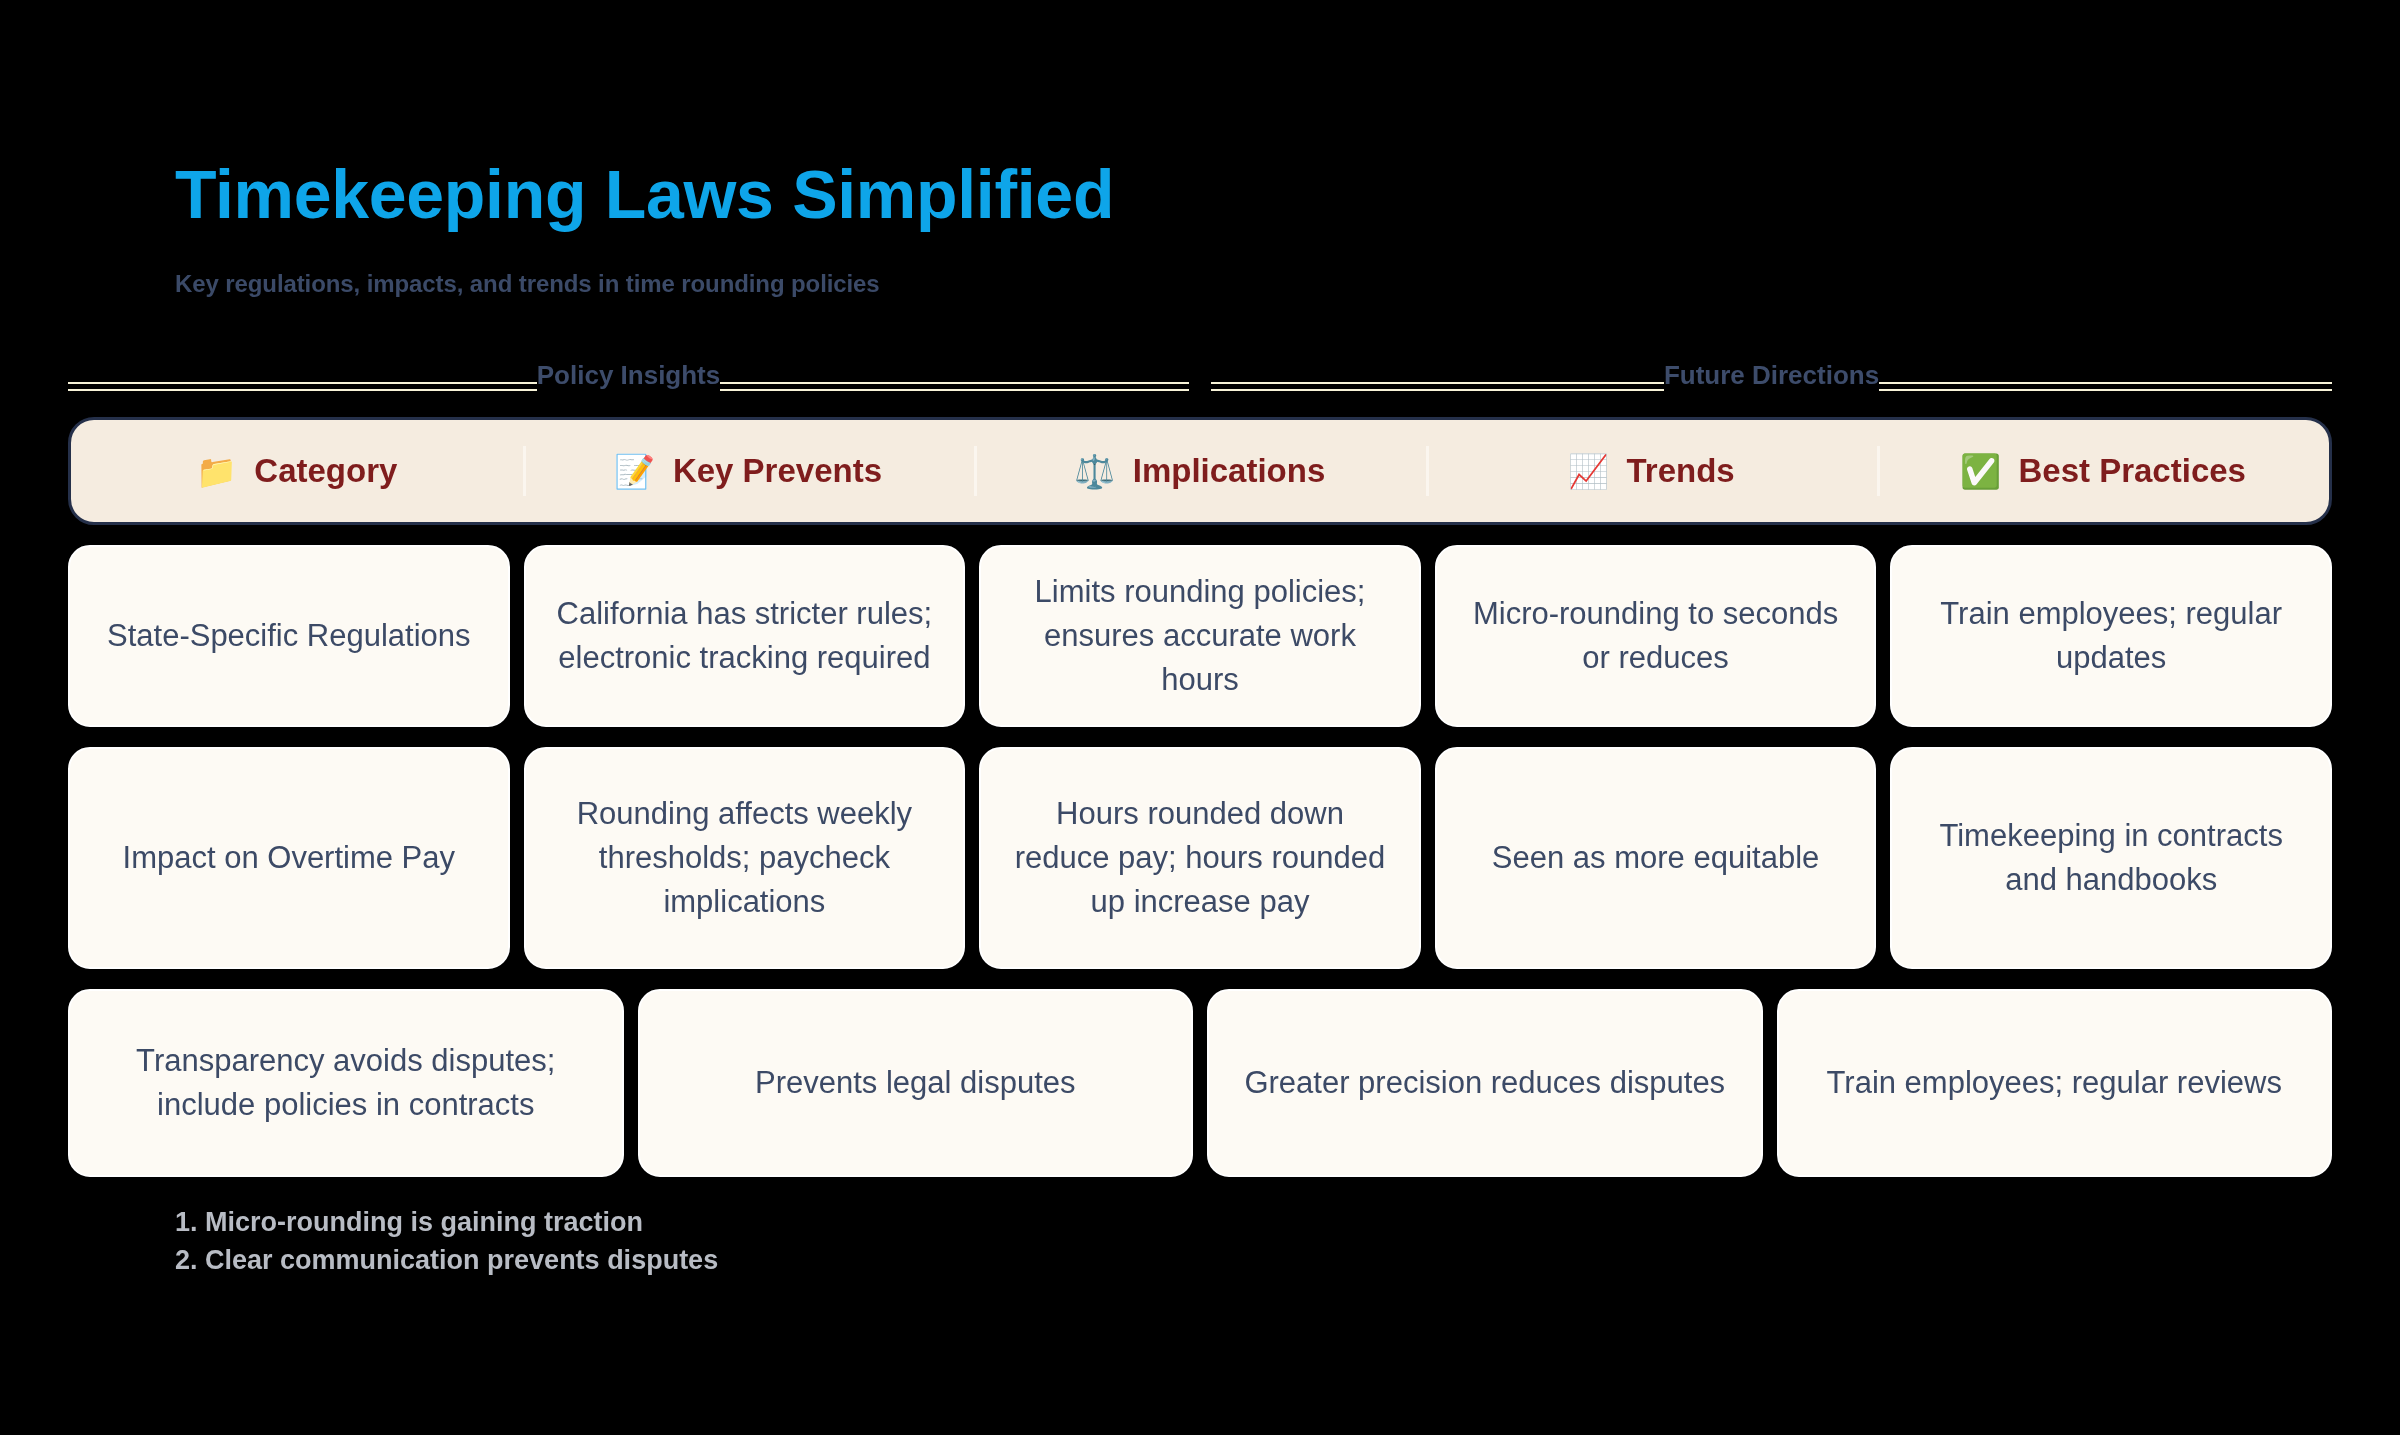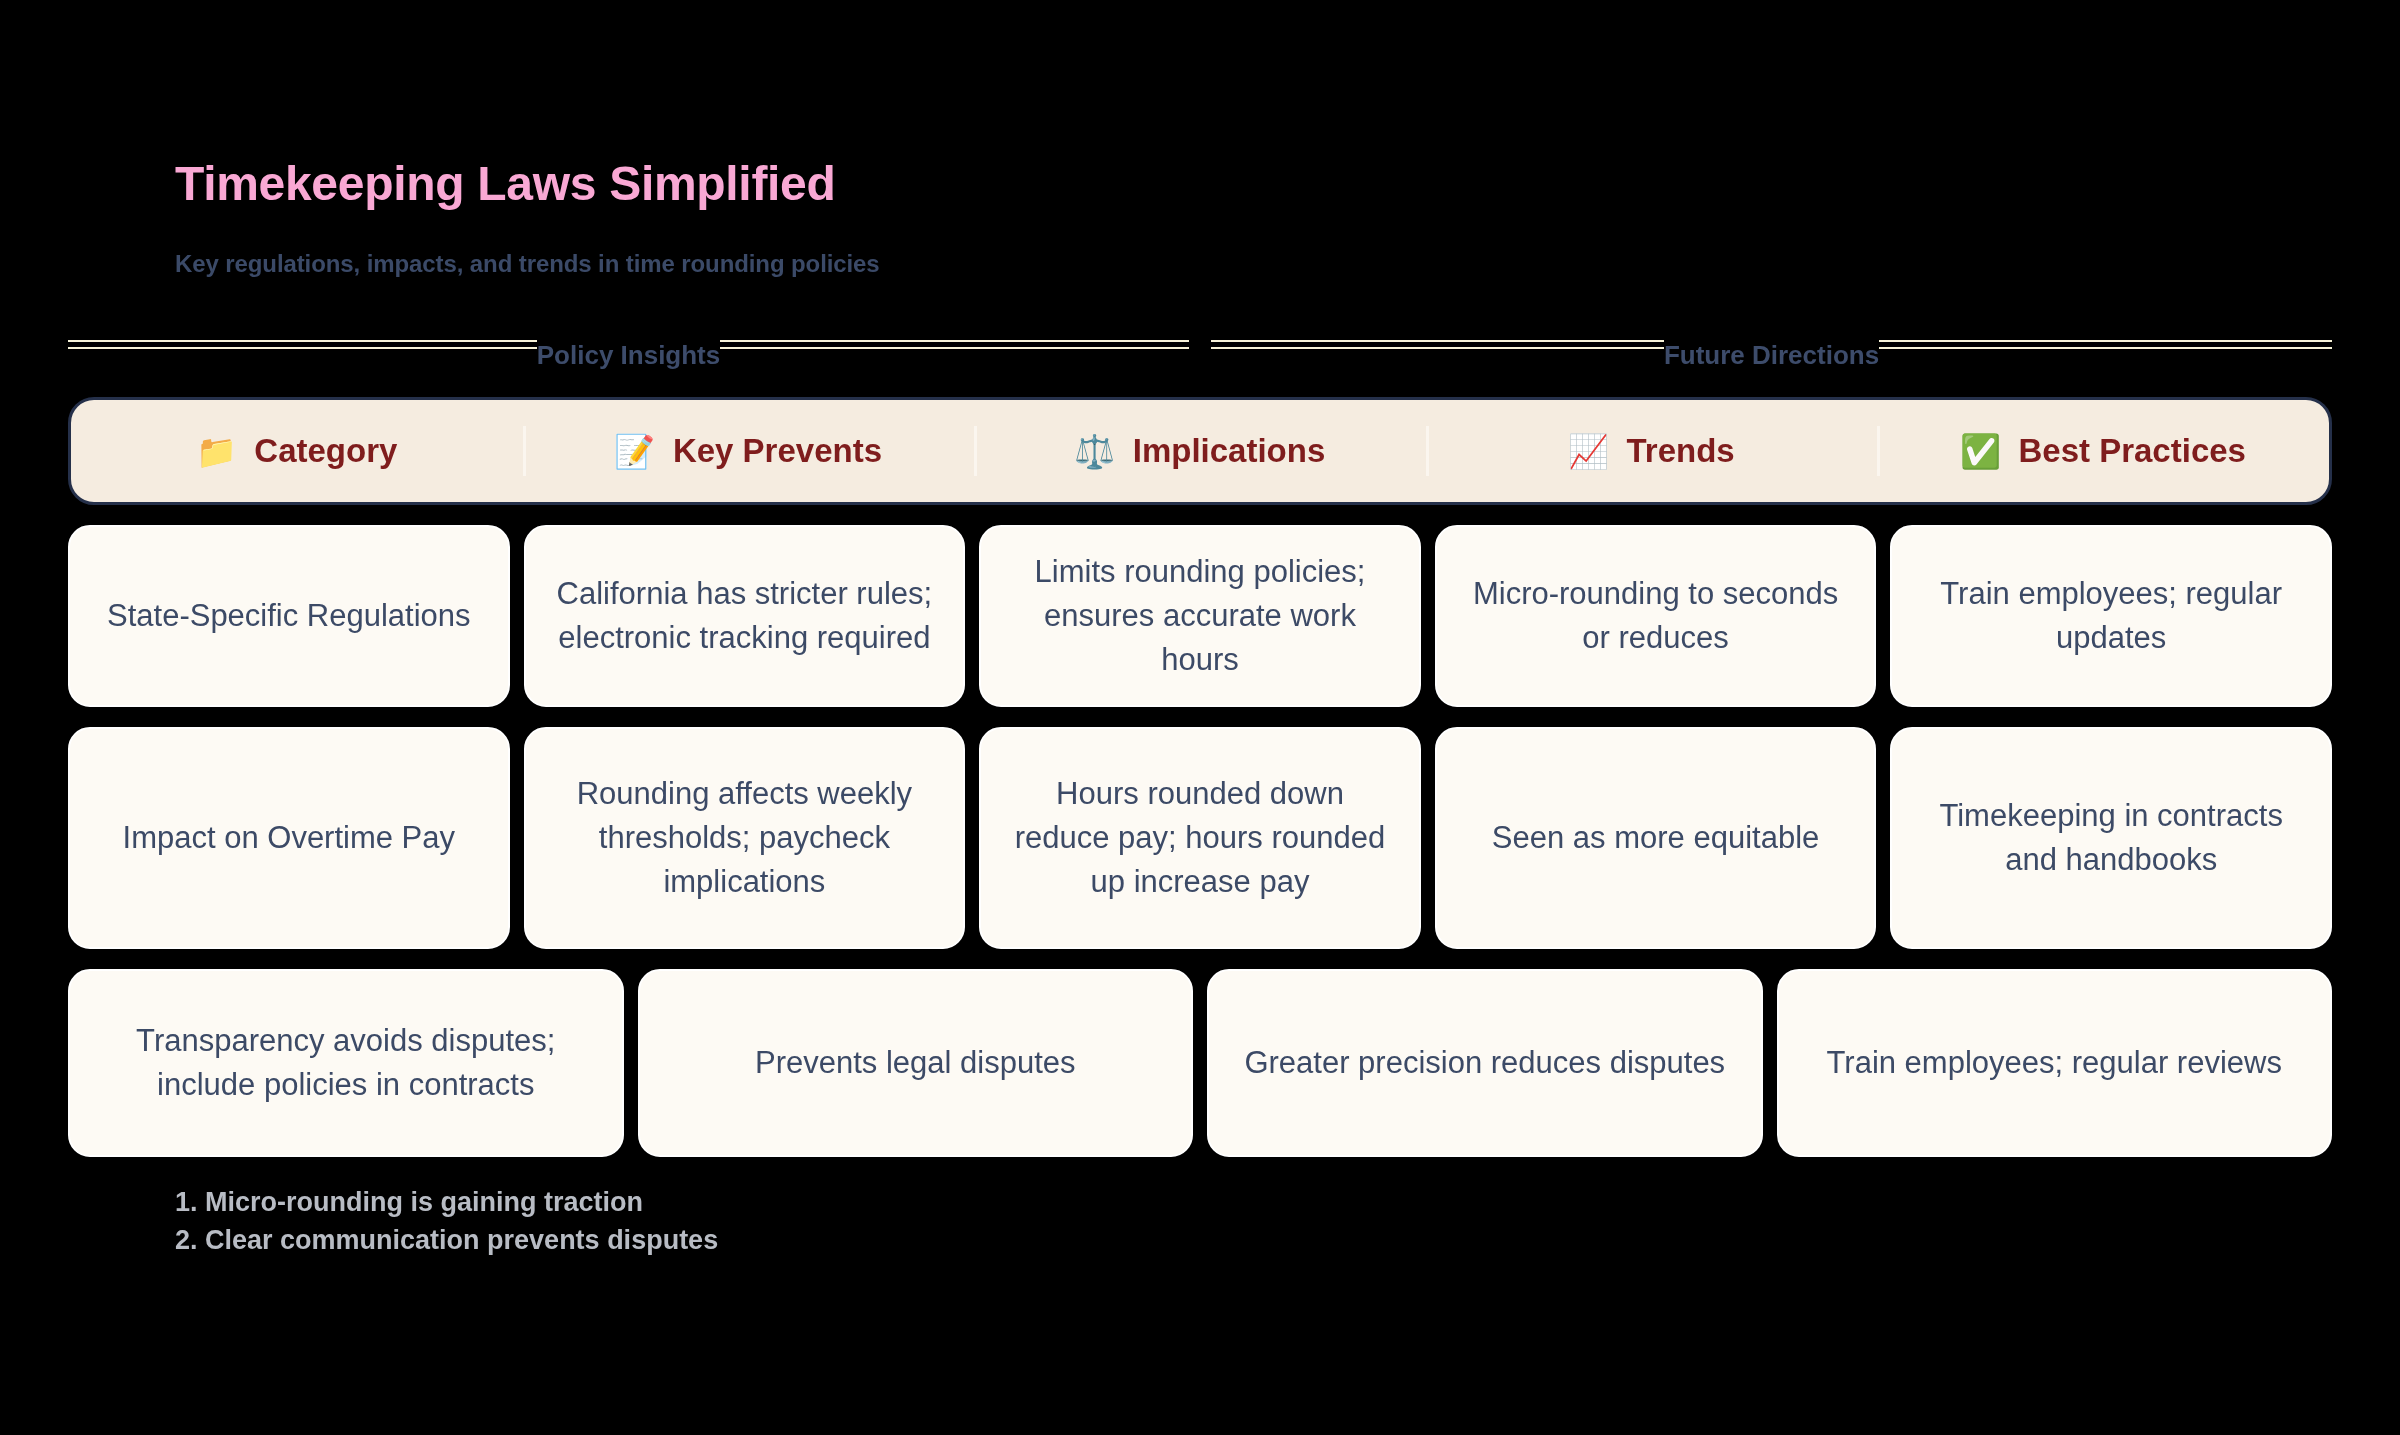--- a/index.html
+++ b/index.html
@@ -12,23 +12,23 @@
   .page {
     position:relative;
     width:2400px; height:1435px;
     background:#000000;
     padding:0;
   }
 
   
   .head-block { padding:160px 0 0 175px; }
   .title {
-    font-size:48px;
+    font-size:68px;
     font-weight:bold;
-    color:#f9a8d4;
+    color:#0ea5e9;
     letter-spacing:-0.3px;
     line-height:1.0;
   }
   .subtitle {
     margin-top:42px;
     font-size:24px;
     font-weight:600;
     color:#3b4a68;
     letter-spacing:-0.1px;
   }
@@ -36,21 +36,21 @@
   
   .sections {
     display:flex;
     margin-top:62px;
     padding:0 68px;
     gap:22px;
   }
   .section {
     flex:1;
     display:flex;
-    align-items:flex-start;
+    align-items:flex-end;
   }
   .rule {
     flex:1;
     height:9px;
     border-top:2px solid #f7f3d8;
     border-bottom:2px solid #f7f3d8;
     background:transparent;
   }
   .section-label {
     font-size:26px;

